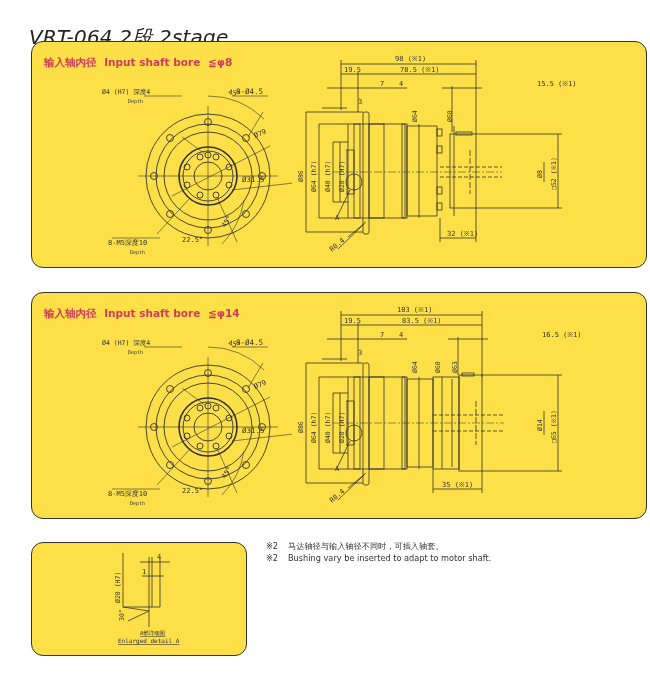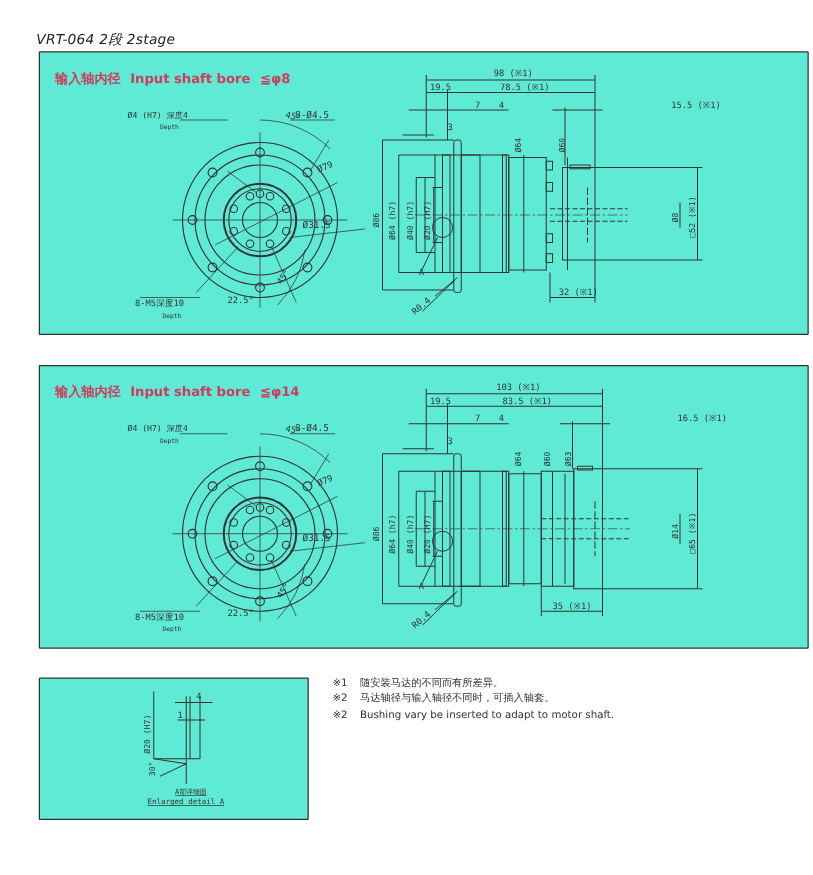--- a/index.html
+++ b/index.html
@@ -1,18 +1,18 @@
 <!DOCTYPE html>
 <html><head>
 <meta charset="utf-8">
 <style>
   html, body { margin:0; padding:0; background:#ffffff; }
   body { width:650px; height:700px; position:relative; overflow:hidden; font-family:"DejaVu Sans", sans-serif; color:#222; }
-  .title { position:absolute; left:29px; top:24px; font-size:11px; font-style:italic; font-family:"DejaVu Sans", sans-serif; letter-spacing:0.2px; }
-  .panel { position:absolute; border:1.3px solid #333; border-radius:1px; background:#5eead4; }
+  .title { position:absolute; left:29px; top:24px; font-size:20px; font-style:italic; font-family:"DejaVu Sans", sans-serif; letter-spacing:0.2px; }
+  .panel { position:absolute; border:1.3px solid #333; border-radius:12px; background:#fde047; }
   .panel-head { position:absolute; left:12px; top:14px; font-size:10.5px; color:#d03a5c; font-weight:bold; white-space:nowrap; }
   .panel-head .en { font-weight:bold; margin-left:4px; }
   svg text { font-family:"DejaVu Sans Mono", monospace; fill:#333; }
   .notes { position:absolute; left:266px; top:540px; font-size:8.2px; line-height:12.4px; color:#333; }
   .note { white-space:nowrap; }
   .note .mk { display:inline-block; width:22px; }
 </style>
 </head>
 <body>
 
@@ -318,16 +318,15 @@
     <text x="125" y="16" font-size="7">4</text>
     <text x="110" y="31" font-size="7">1</text>
     <text x="88" y="60" font-size="6.5" transform="rotate(-90 88 60)">Ø20 (H7)</text>
     <text x="92" y="78" font-size="6.5" transform="rotate(-90 92 78)">30°</text>
     <text x="108" y="92" font-size="5.5" text-decoration="underline">A部详细图</text>
     <text x="86" y="100" font-size="6" text-decoration="underline">Enlarged detail A</text>
   </svg>
 </div>
 
 <div class="notes">
-  <div class="note"><span class="mk">※1</span><span>随安装马达的不同而有所差异。</span></div>
   <div class="note"><span class="mk">※2</span><span>马达轴径与输入轴径不同时，可插入轴套。</span></div>
   <div class="note"><span class="mk">※2</span><span>Bushing vary be inserted to adapt to motor shaft.</span></div>
 </div>
 
 </body></html>

